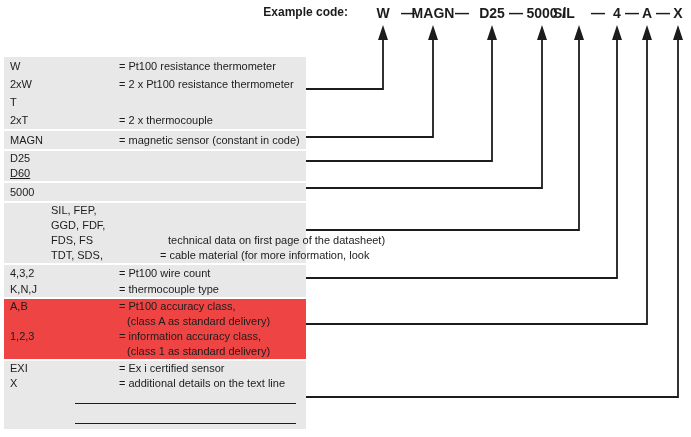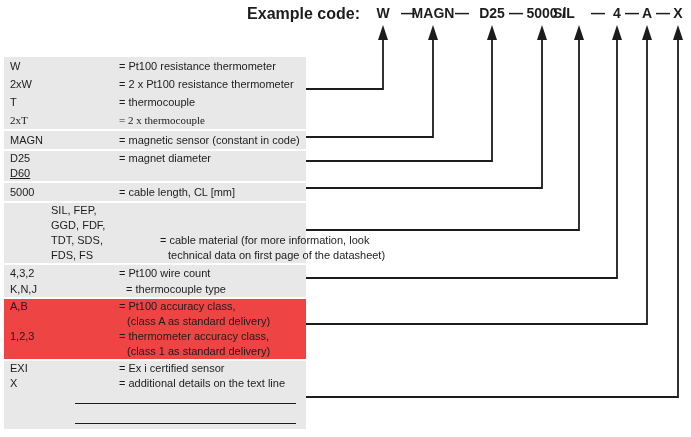--- a/index.html
+++ b/index.html
@@ -6,22 +6,22 @@
   #canvas{
     position:relative;
     width:691px;height:437px;
     background:#ffffff;
     font-family:"Liberation Sans",sans-serif;
     color:#1c1c1c;
     overflow:hidden;
   }
   
   #header-label{
-    position:absolute;top:5px;right:331px;
-    font-size:16px;font-weight:700;white-space:nowrap;
+    position:absolute;top:5px;right:343px;
+    font-size:12px;font-weight:700;white-space:nowrap;
   }
   .token{
     position:absolute;top:5px;transform:translateX(-50%);
     font-size:14px;font-weight:700;white-space:nowrap;
   }
   
   #code-table{position:absolute;left:4px;top:57px;width:302px;}
   .group{
     background:#e8e8e8;
     margin-bottom:2px;
@@ -66,89 +66,86 @@
         <div class="row" style="line-height: 18px;">
           <span class="code-col">W</span>
           <span class="desc-col">= Pt100 resistance thermometer</span>
         </div>
         <div class="row" style="line-height: 18px;">
           <span class="code-col">2xW</span>
           <span class="desc-col">= 2 x Pt100 resistance thermometer</span>
         </div>
         <div class="row" style="line-height: 18px;">
           <span class="code-col">T</span>
-          <span class="desc-col">= thermocouple</span>
         </div>
-        <div class="row" style="line-height: 18px; font-family: Liberation Serif, serif;">
+        <div class="row" style="line-height: 18px;">
           <span class="code-col">2xT</span>
           <span class="desc-col">= 2 x thermocouple</span>
         </div>
       </div>
       <div class="group" style="height: 18px; background: rgb(232, 232, 232);">
         <div class="row" style="line-height: 18px;">
           <span class="code-col">MAGN</span>
           <span class="desc-col">= magnetic sensor (constant in code)</span>
         </div>
       </div>
       <div class="group" style="height: 30px; background: rgb(232, 232, 232);">
         <div class="row" style="line-height: 15px;">
           <span class="code-col">D25</span>
-          <span class="desc-col">= magnet diameter</span>
         </div>
         <div class="row" style="line-height: 15px; text-decoration: underline;">
           <span class="code-col">D60</span>
           <span class="desc-col"></span>
         </div>
       </div>
       <div class="group" style="height: 18px; background: rgb(232, 232, 232);">
         <div class="row" style="line-height: 18px;">
           <span class="code-col">5000</span>
-          <span class="desc-col">= cable length, CL [mm]</span>
         </div>
       </div>
       <div class="group" style="height: 60px; background: rgb(232, 232, 232); padding-left: 47px;">
         <div class="row" style="line-height: 15px;">
           <span class="code-col">SIL, FEP,</span>
           <span class="desc-col"></span>
         </div>
         <div class="row" style="line-height: 15px;">
           <span class="code-col">GGD, FDF,</span>
           <span class="desc-col"></span>
         </div>
         <div class="row" style="line-height: 15px;">
+          <span class="code-col">FDS, FS</span>
+          <span class="desc-col indent">technical data on first page of the datasheet)</span>
+        </div>
+        <div class="row" style="line-height: 15px;">
           <span class="code-col">TDT, SDS,</span>
           <span class="desc-col">= cable material (for more information, look</span>
-        </div>
-        <div class="row" style="line-height: 15px;">
-          <span class="code-col">FDS, FS</span>
-          <span class="desc-col indent">technical data on first page of the datasheet)</span>
         </div>
       </div>
       <div class="group" style="height: 32px; background: rgb(232, 232, 232);">
         <div class="row" style="line-height: 16px;">
           <span class="code-col">4,3,2</span>
           <span class="desc-col">= Pt100 wire count</span>
         </div>
-        <div class="row" style="line-height: 16px; gap: 7px;">
+        <div class="row" style="line-height: 16px;">
           <span class="code-col">K,N,J</span>
           <span class="desc-col">= thermocouple type</span>
         </div>
       </div>
       <div class="group" style="height: 60px; background: #ef4444;">
         <div class="row" style="line-height: 15px;">
           <span class="code-col">A,B</span>
           <span class="desc-col">= Pt100 accuracy class,</span>
         </div>
         <div class="row" style="line-height: 15px;">
           <span class="code-col"></span>
           <span class="desc-col indent">(class A as standard delivery)</span>
         </div>
         <div class="row" style="line-height: 15px;">
           <span class="code-col">1,2,3</span>
-          <span class="desc-col">= thermometer accuracy class,</span>
+          <span class="desc-col">= information accuracy class,</span>
         </div>
         <div class="row" style="line-height: 15px; align-items: flex-end;">
           <span class="code-col"></span>
           <span class="desc-col indent">(class 1 as standard delivery)</span>
         </div>
       </div>
       <div class="group" style="height: 68px; background: rgb(232, 232, 232);">
         <div class="row" style="line-height: 15px;">
           <span class="code-col">EXI</span>
           <span class="desc-col">= Ex i certified sensor</span>

